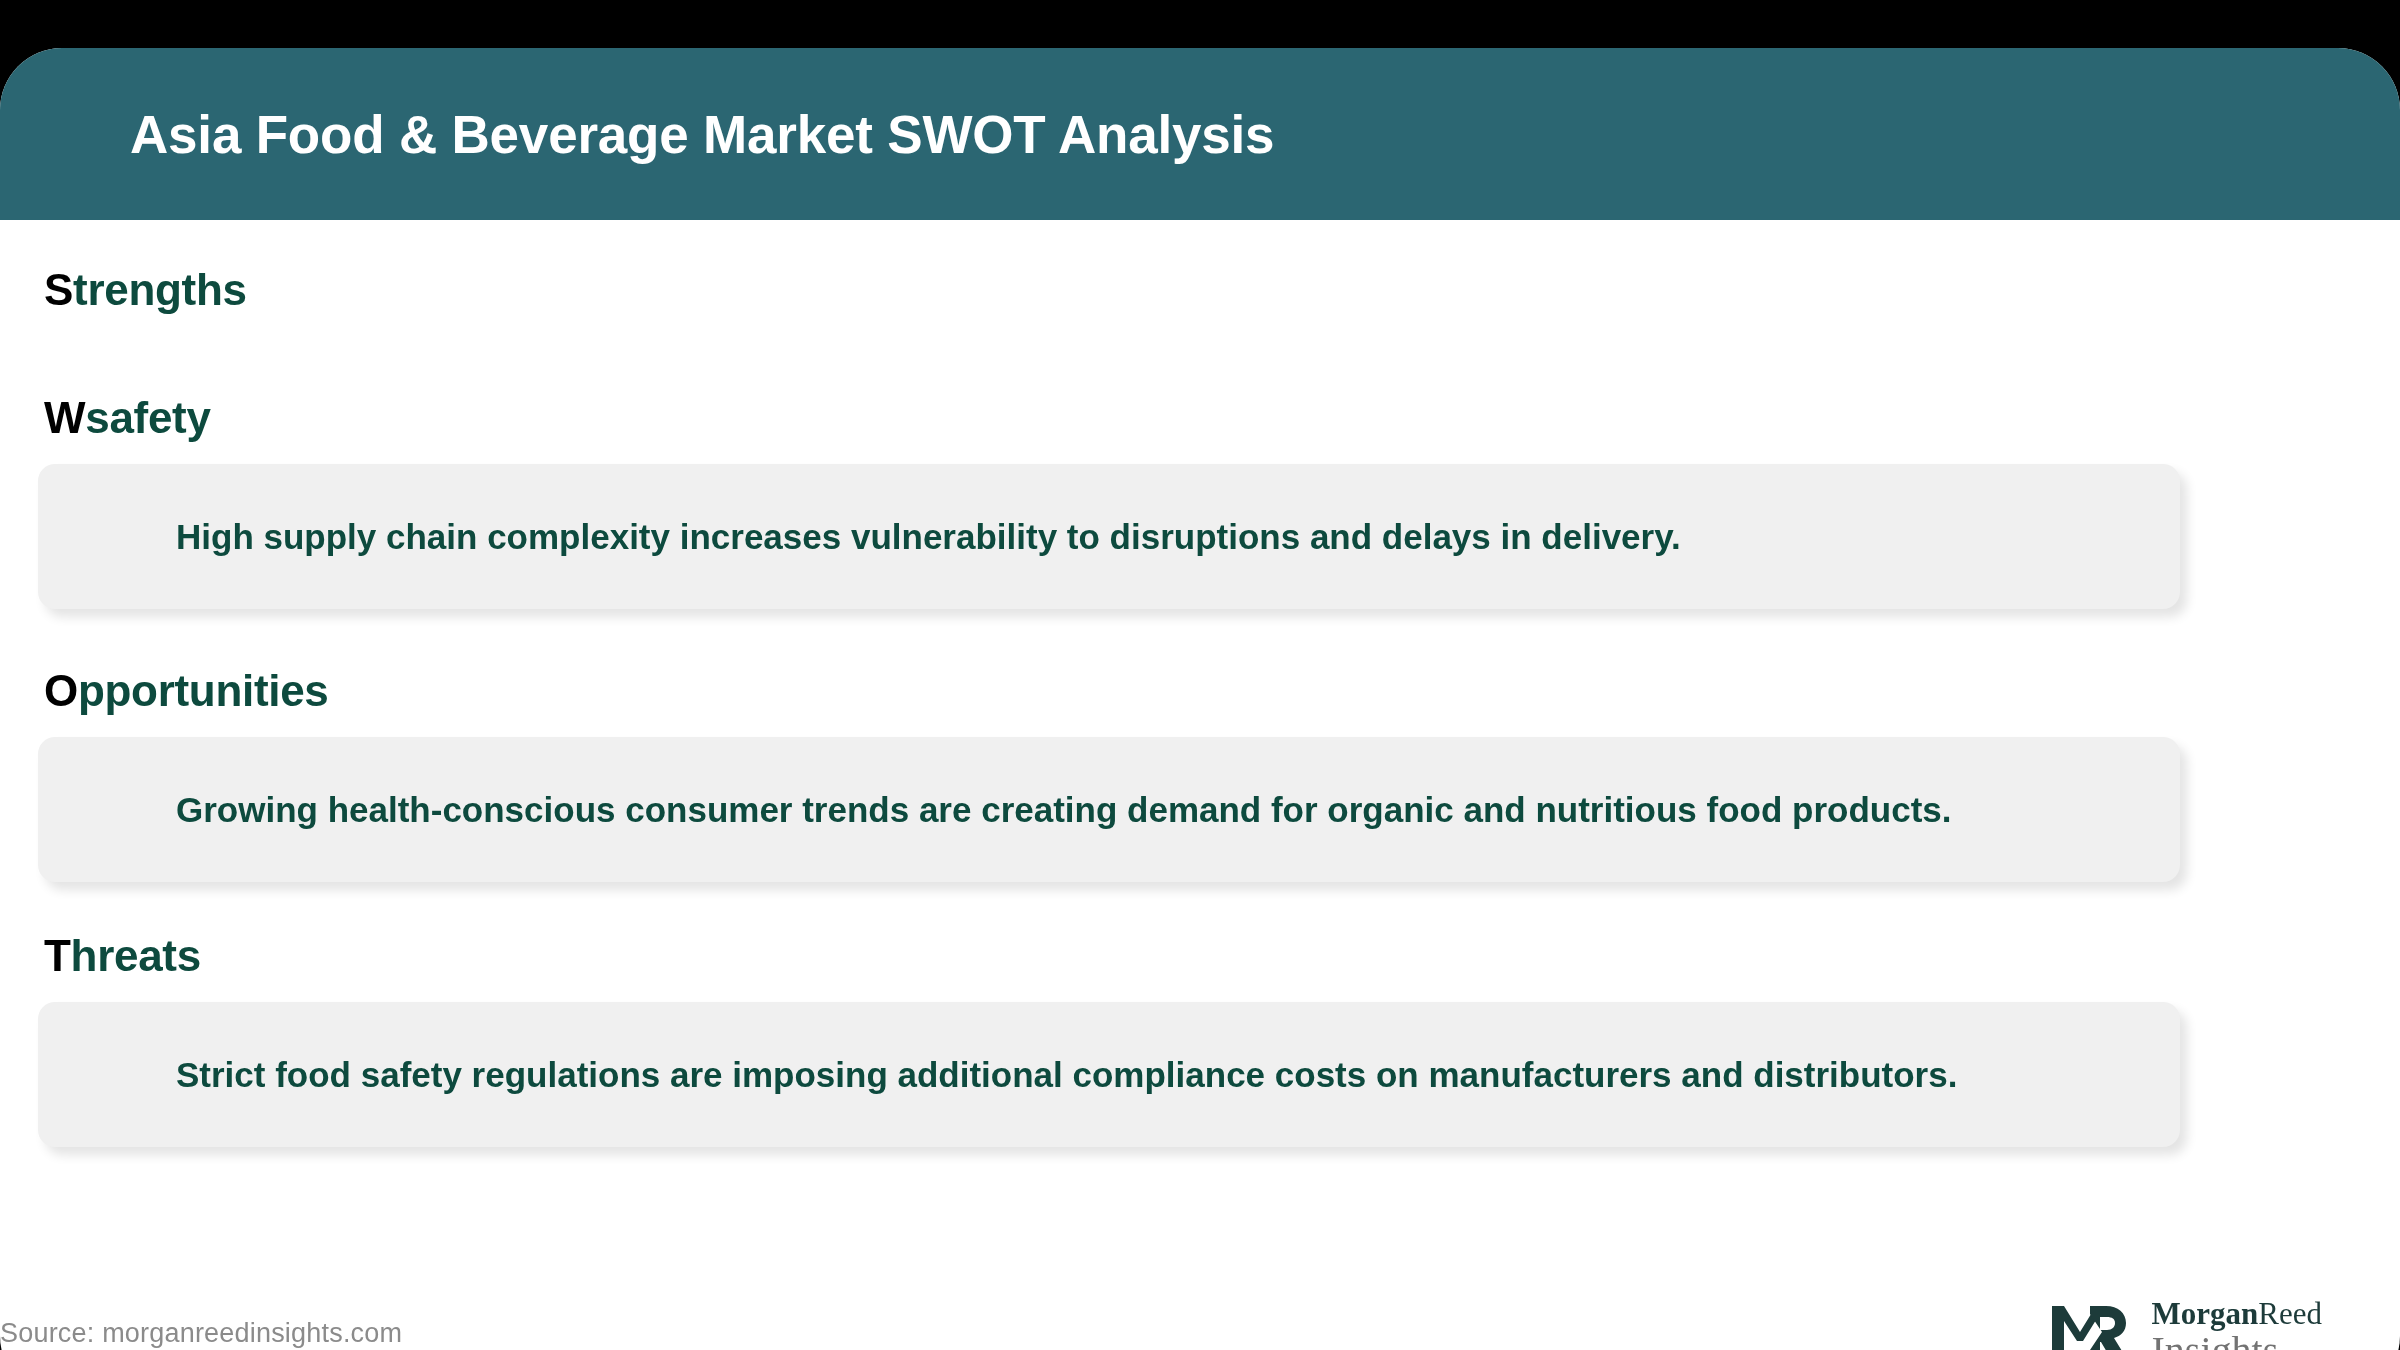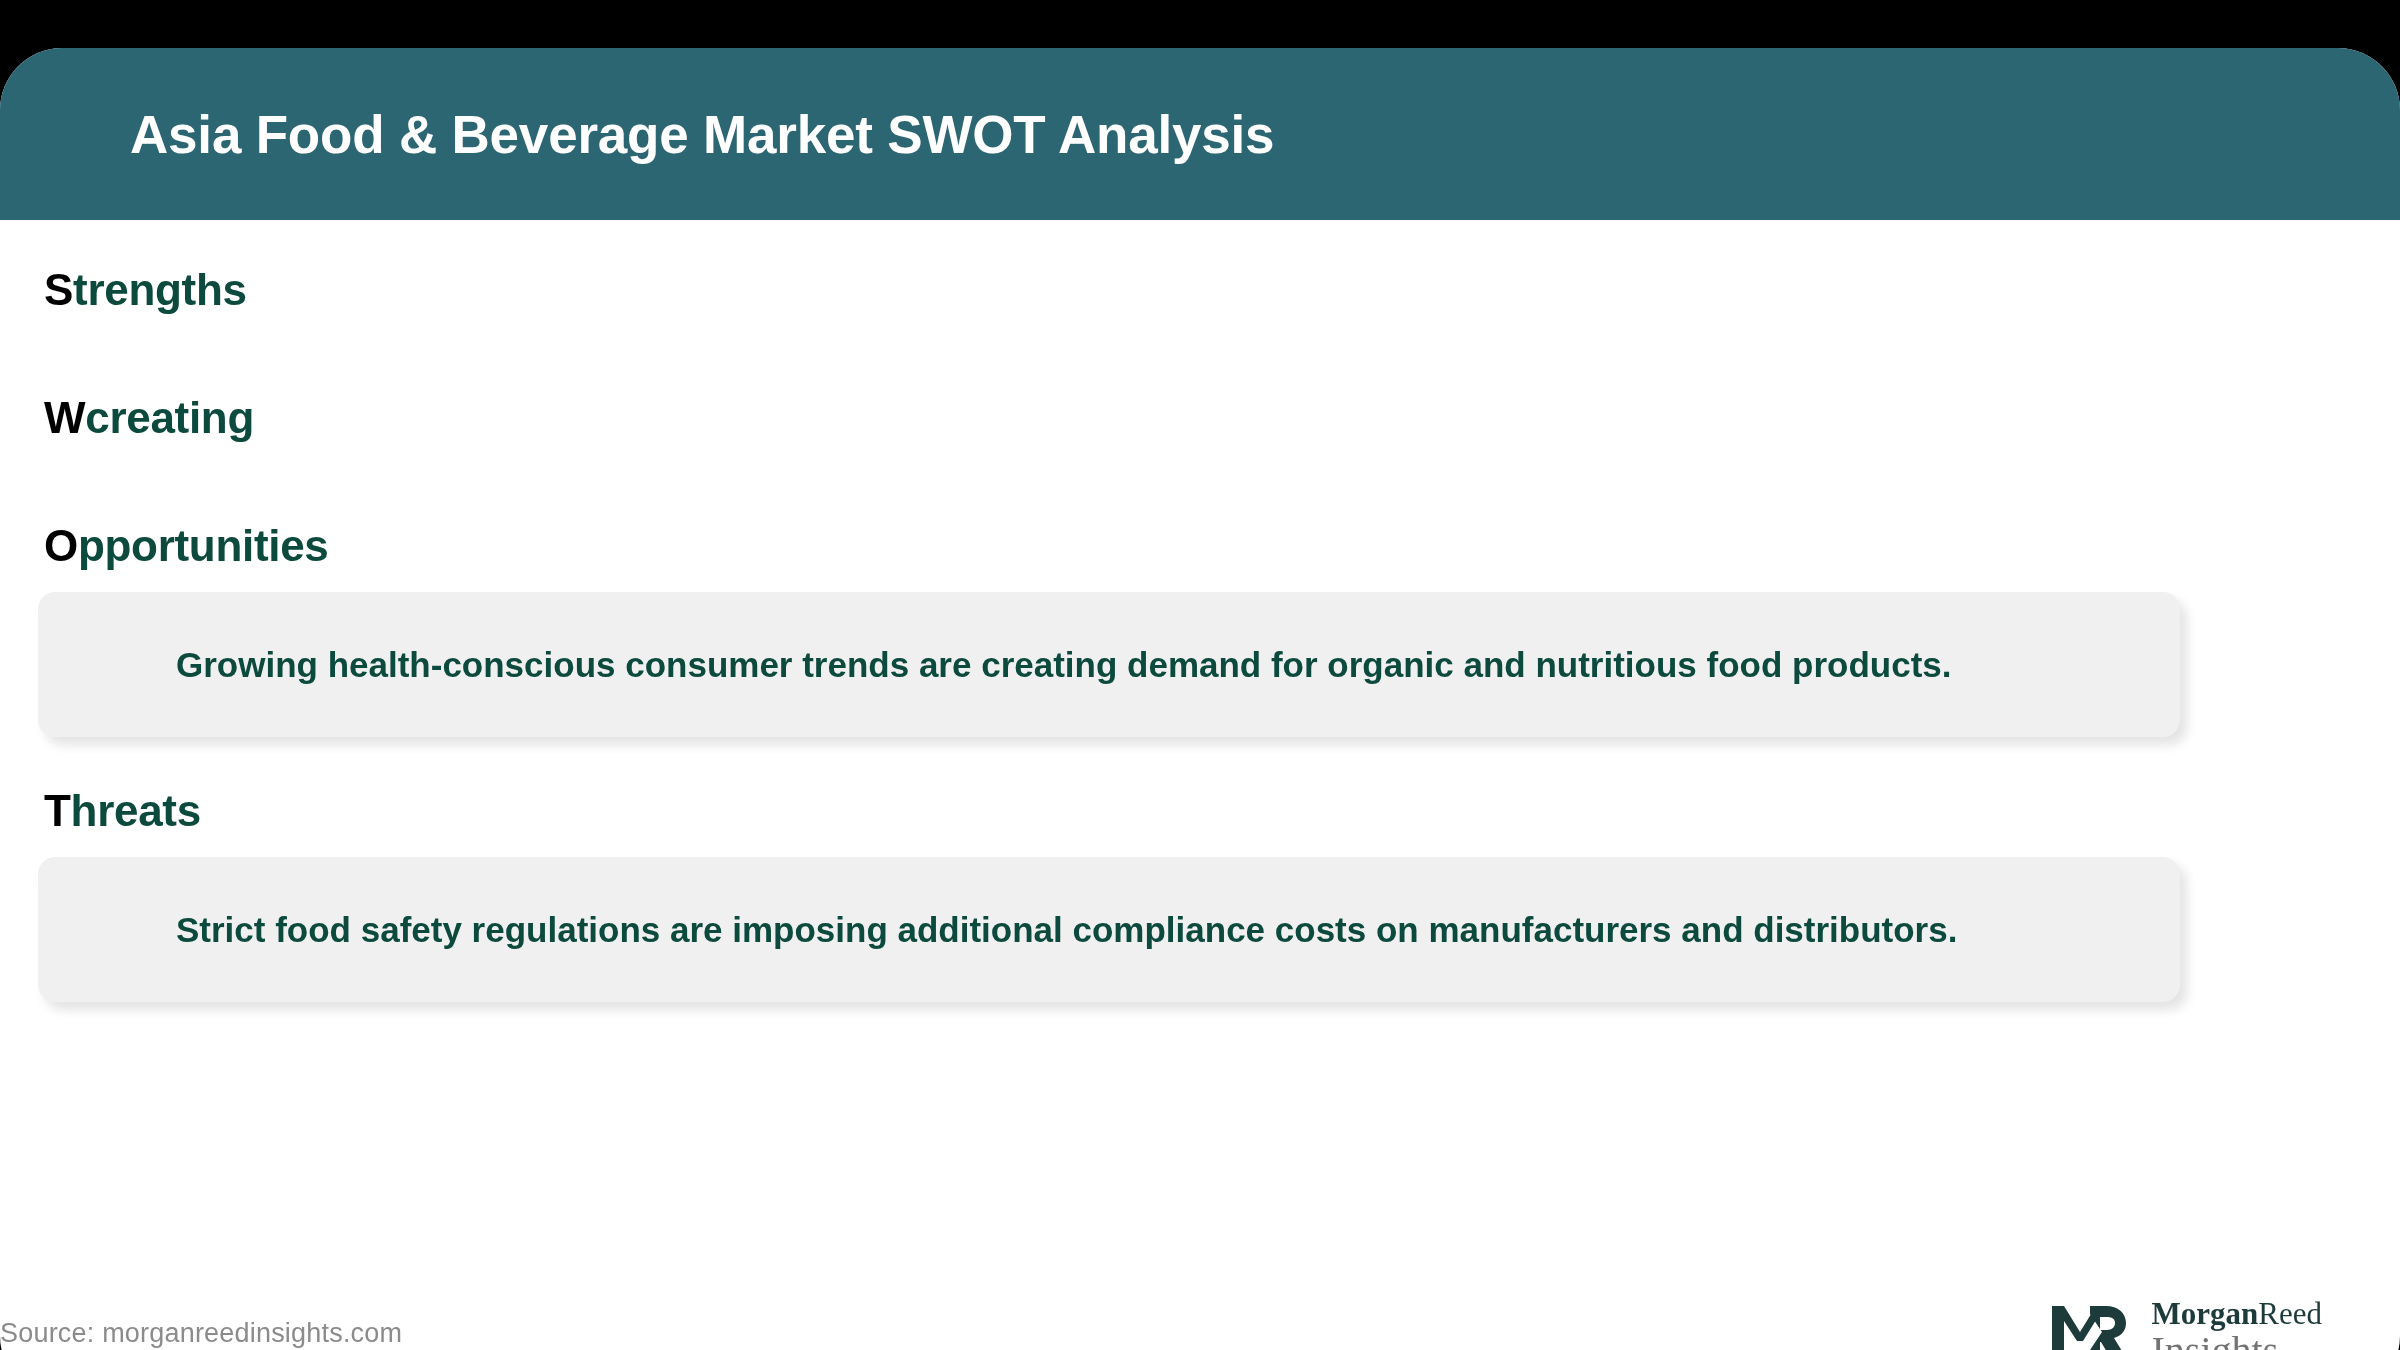--- a/index.html
+++ b/index.html
@@ -124,21 +124,24 @@
 
   <div class="body">
 
     <div class="section">
       <div class="section-heading"><span class="first">S</span><span>trengths</span></div>
     </div>
 
     <div class="sec-gap"></div>
 
     <div class="section">
-      <div class="section-heading"><span class="first">W</span><span>creating</span></div>
+      <div class="section-heading"><span class="first">W</span><span>safety</span></div>
+      <div class="content-box single">
+        <div class="content-text">High supply chain complexity increases vulnerability to disruptions and delays in delivery.</div>
+      </div>
     </div>
 
     <div class="sec-gap"></div>
 
     <div class="section">
       <div class="section-heading"><span class="first">O</span><span>pportunities</span></div>
       <div class="content-box double">
         <div class="content-text">Growing health-conscious consumer trends are creating demand for organic and nutritious food products.</div>
       </div>
     </div>

